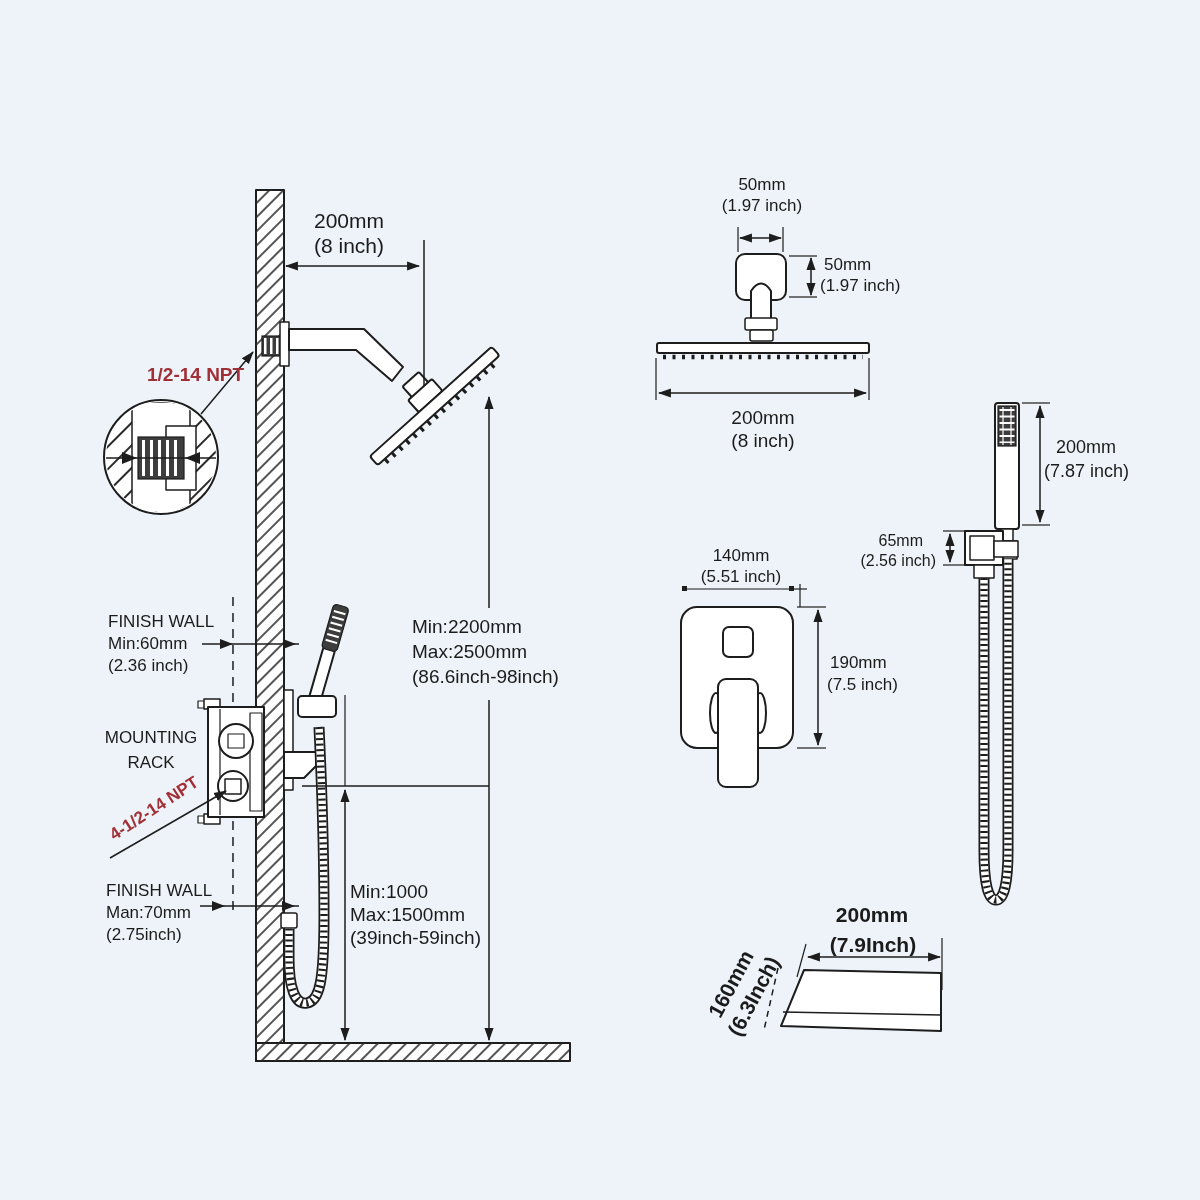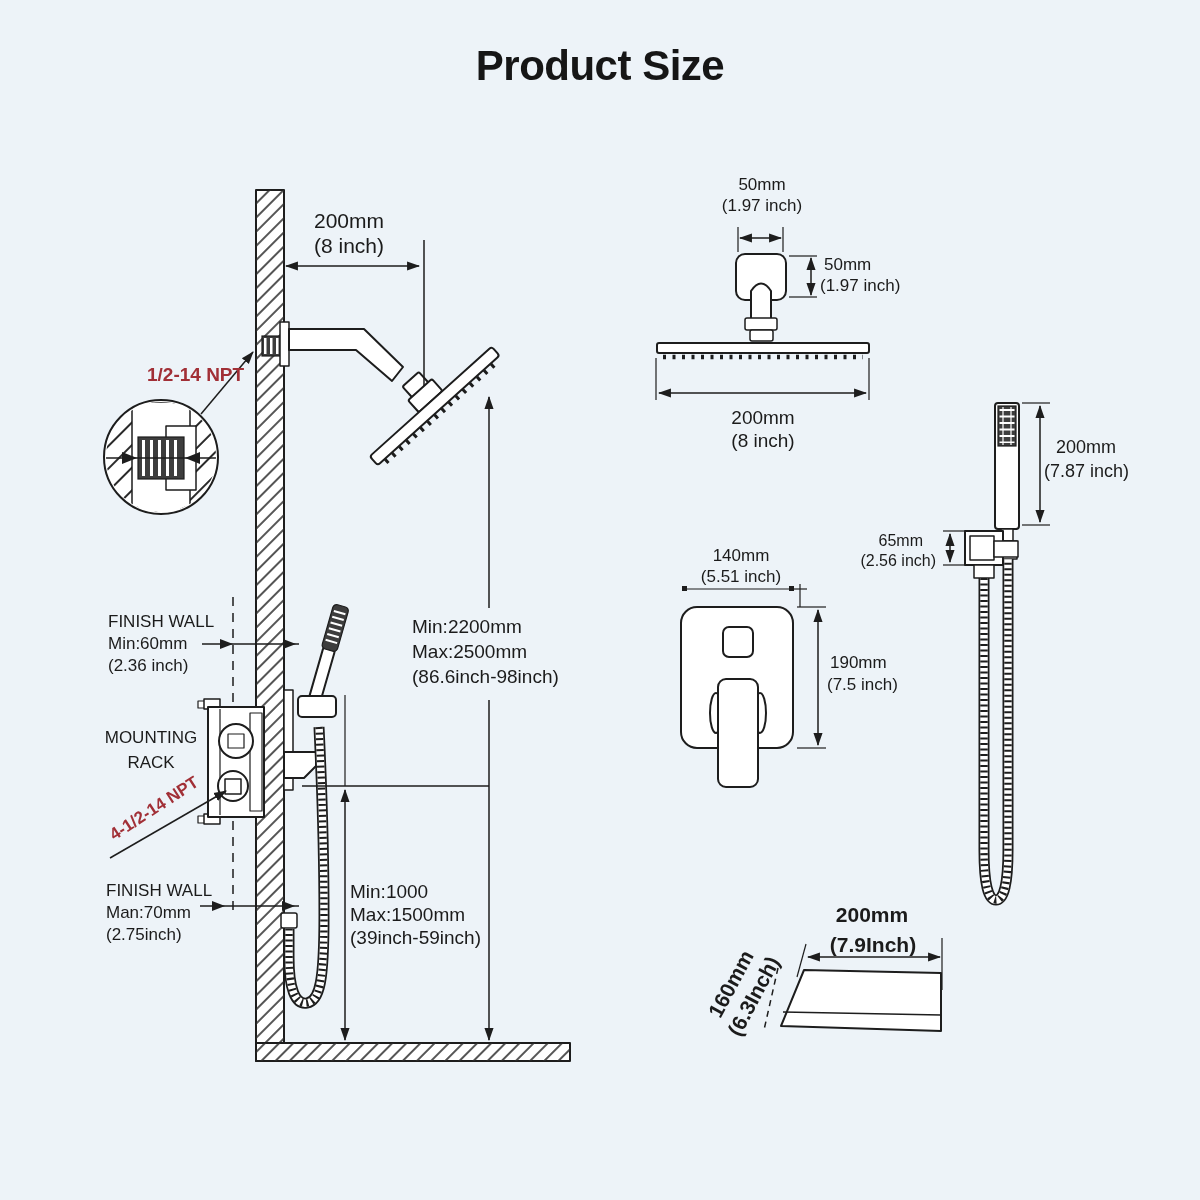--- a/index.html
+++ b/index.html
@@ -20,21 +20,20 @@
   .o12{fill:#ffffff;stroke:#1d1d1d;stroke-width:1.2;stroke-linejoin:round}
   .l15{stroke:#1d1d1d;stroke-width:1.5;fill:none}
   .l12{stroke:#1d1d1d;stroke-width:1.2;fill:none}
   .dk{fill:#3d3d3d;stroke:#1d1d1d;stroke-width:1.2}
   .fill{fill:#1d1d1d;stroke:none}
 </style>
 </head>
 <body>
 
 <div class="canvas">
-  <h1 class="title">Product Size</h1>
 
   <svg width="1200" height="1200" viewBox="0 0 1200 1200">
     <defs>
       <pattern id="h10" width="10" height="10" patternUnits="userSpaceOnUse" patternTransform="rotate(45)">
         <line x1="5" y1="0" x2="5" y2="10" stroke="#2a2a2a" stroke-width="1.6"></line>
       </pattern>
       <pattern id="h16" width="16" height="16" patternUnits="userSpaceOnUse" patternTransform="rotate(45)">
         <line x1="8" y1="0" x2="8" y2="16" stroke="#2a2a2a" stroke-width="2"></line>
       </pattern>
       <marker id="arr" viewBox="0 0 12 10" refX="11" refY="5" markerWidth="13" markerHeight="11" orient="auto-start-reverse" markerUnits="userSpaceOnUse">

